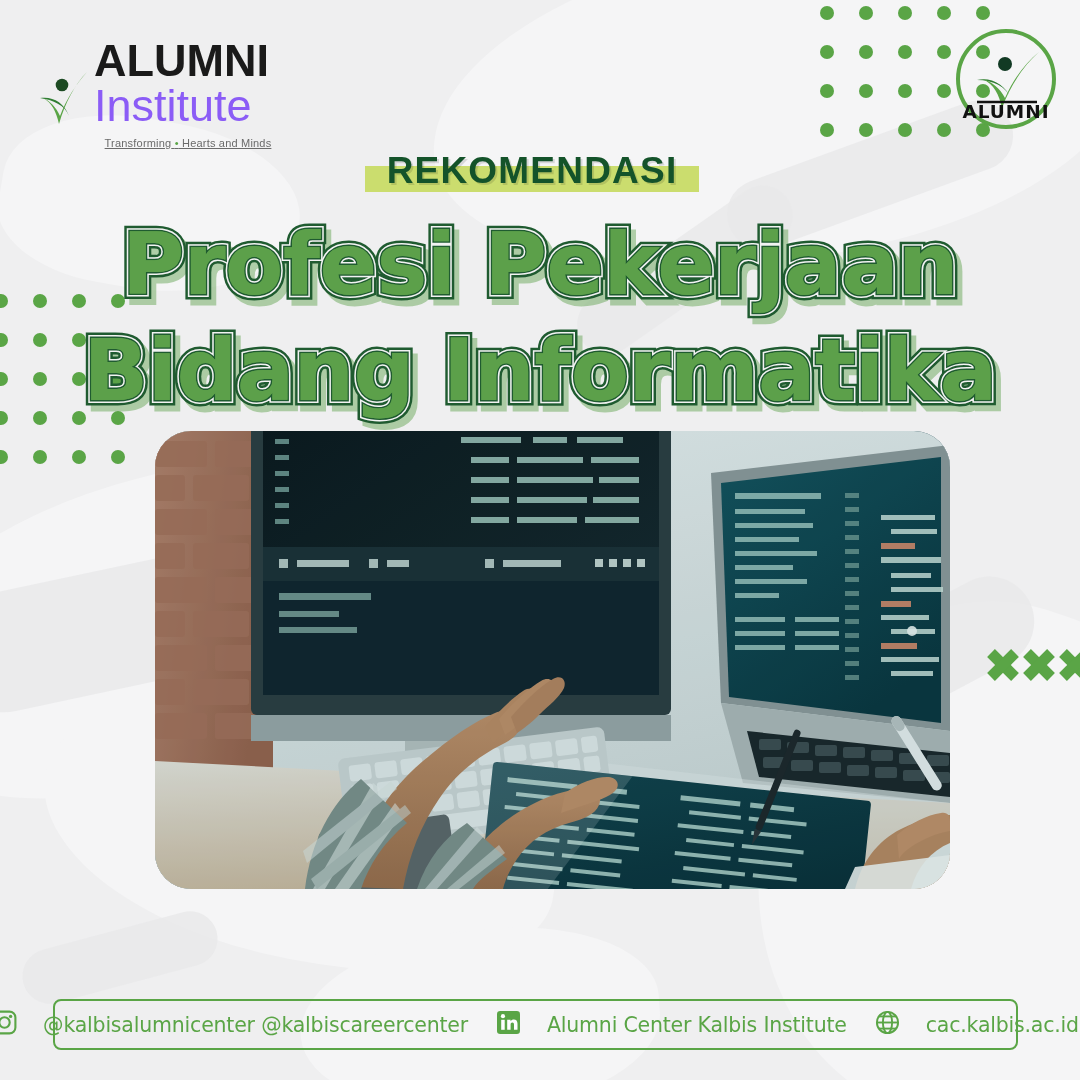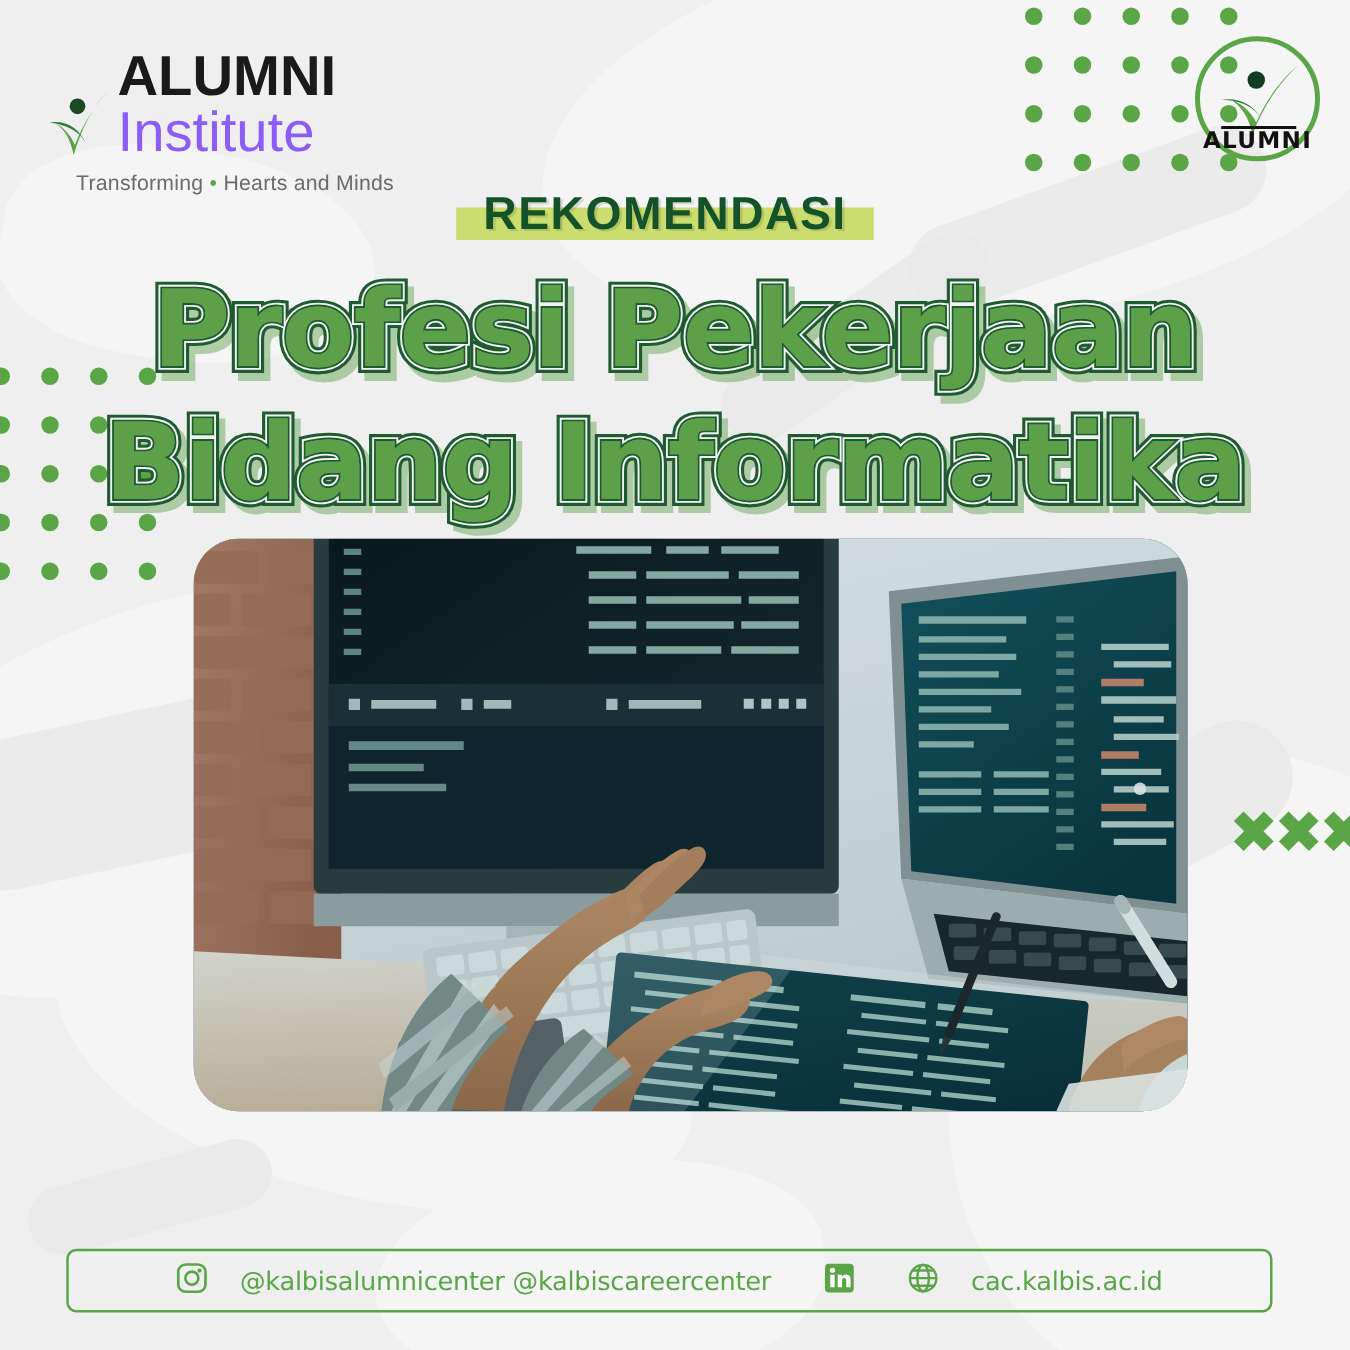--- a/index.html
+++ b/index.html
@@ -39,21 +39,21 @@
   .streak.s3 { width: 250px; height: 60px; left: 560px; top: 240px; transform: rotate(-35deg); border-radius: 40px; }
   .streak.s4 { width: 360px; height: 90px; left: 690px; top: 640px; transform: rotate(-28deg); border-radius: 50px; }
   .streak.s5 { width: 200px; height: 55px; left: 20px; top: 930px; transform: rotate(-15deg); border-radius: 40px; }
 
   
   #logo { position: absolute; left: 38px; top: 38px; width: 330px; }
   .logo-row { display: flex; align-items: flex-end; }
   .logo-mark { width: 52px; height: 58px; flex: 0 0 52px; margin-right: 4px; }
   .logo-word { font-size: 45px; font-weight: 700; letter-spacing: 0px; line-height: 1; color: #1a1a1a; }
   .logo-word .inst { color: #8b5cf6; font-weight: 400; letter-spacing: 0px; }
-  .logo-tag { margin-top: 9px; text-align: center; font-size: 17px; color: #6b6b6b; letter-spacing: .2px; width: 300px; }
+  .logo-tag { margin-top: 9px; text-align: center; font-size: 11px; color: #6b6b6b; letter-spacing: .2px; width: 300px; text-decoration: underline; }
   .logo-tag .dot { color: #5aa546; }
 
   
   .dotgrid { position: absolute; }
   .dotgrid .d { position: absolute; width: 14px; height: 14px; border-radius: 50%; background: #5aa546; }
 
   
   #alumni-badge { position: absolute; left: 955px; top: 28px; width: 102px; height: 102px; }
 
   
@@ -632,20 +632,21 @@
 
     <div class="f-item">
       <span class="f-ico">
         <svg width="25" height="25" viewBox="0 0 25 25" xmlns="http://www.w3.org/2000/svg">
           <rect x="1" y="1" width="23" height="23" rx="3.2" fill="#5aa546"></rect>
           <rect x="5.2" y="9.8" width="3.5" height="10" fill="#ffffff"></rect>
           <circle cx="6.95" cy="6.2" r="2.1" fill="#ffffff"></circle>
           <path d="M11.2 9.8 h3.35 v1.4 c.7-1.15 1.95-1.7 3.3-1.7 2.35 0 3.65 1.5 3.65 4.25 V19.8 h-3.5 v-5.3 c0-1.3-.5-2.1-1.65-2.1 -1.15 0-1.75.8-1.75 2.1 V19.8 h-3.4 Z" fill="#ffffff"></path>
         </svg>
       </span>
+      <span class="f-txt">Alumni Center Kalbis Institute</span>
     </div>
 
     <span class="f-gap"></span>
 
     <div class="f-item">
       <span class="f-ico">
         <svg width="25" height="25" viewBox="0 0 25 25" xmlns="http://www.w3.org/2000/svg">
           <g fill="none" stroke="#5aa546" stroke-width="1.9">
             <circle cx="12.5" cy="12.5" r="10.6"></circle>
             <ellipse cx="12.5" cy="12.5" rx="4.6" ry="10.6"></ellipse>

